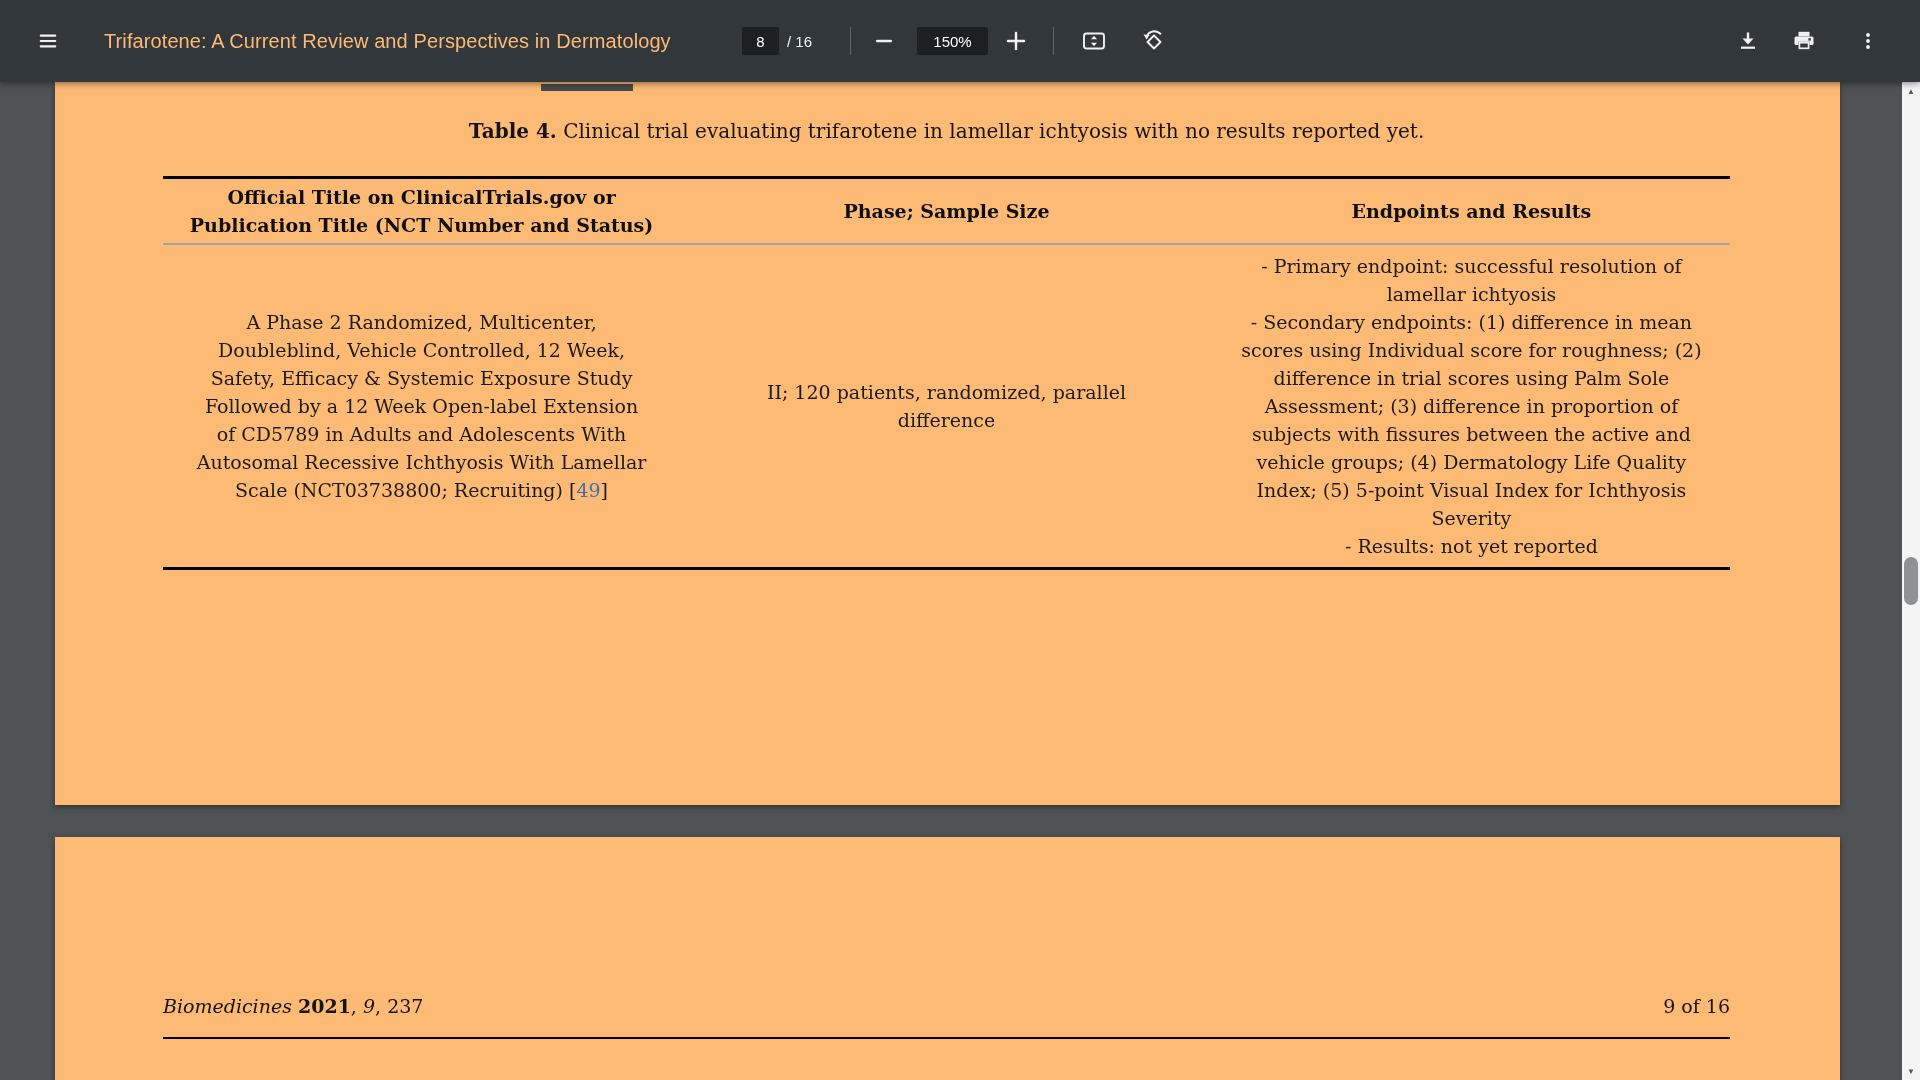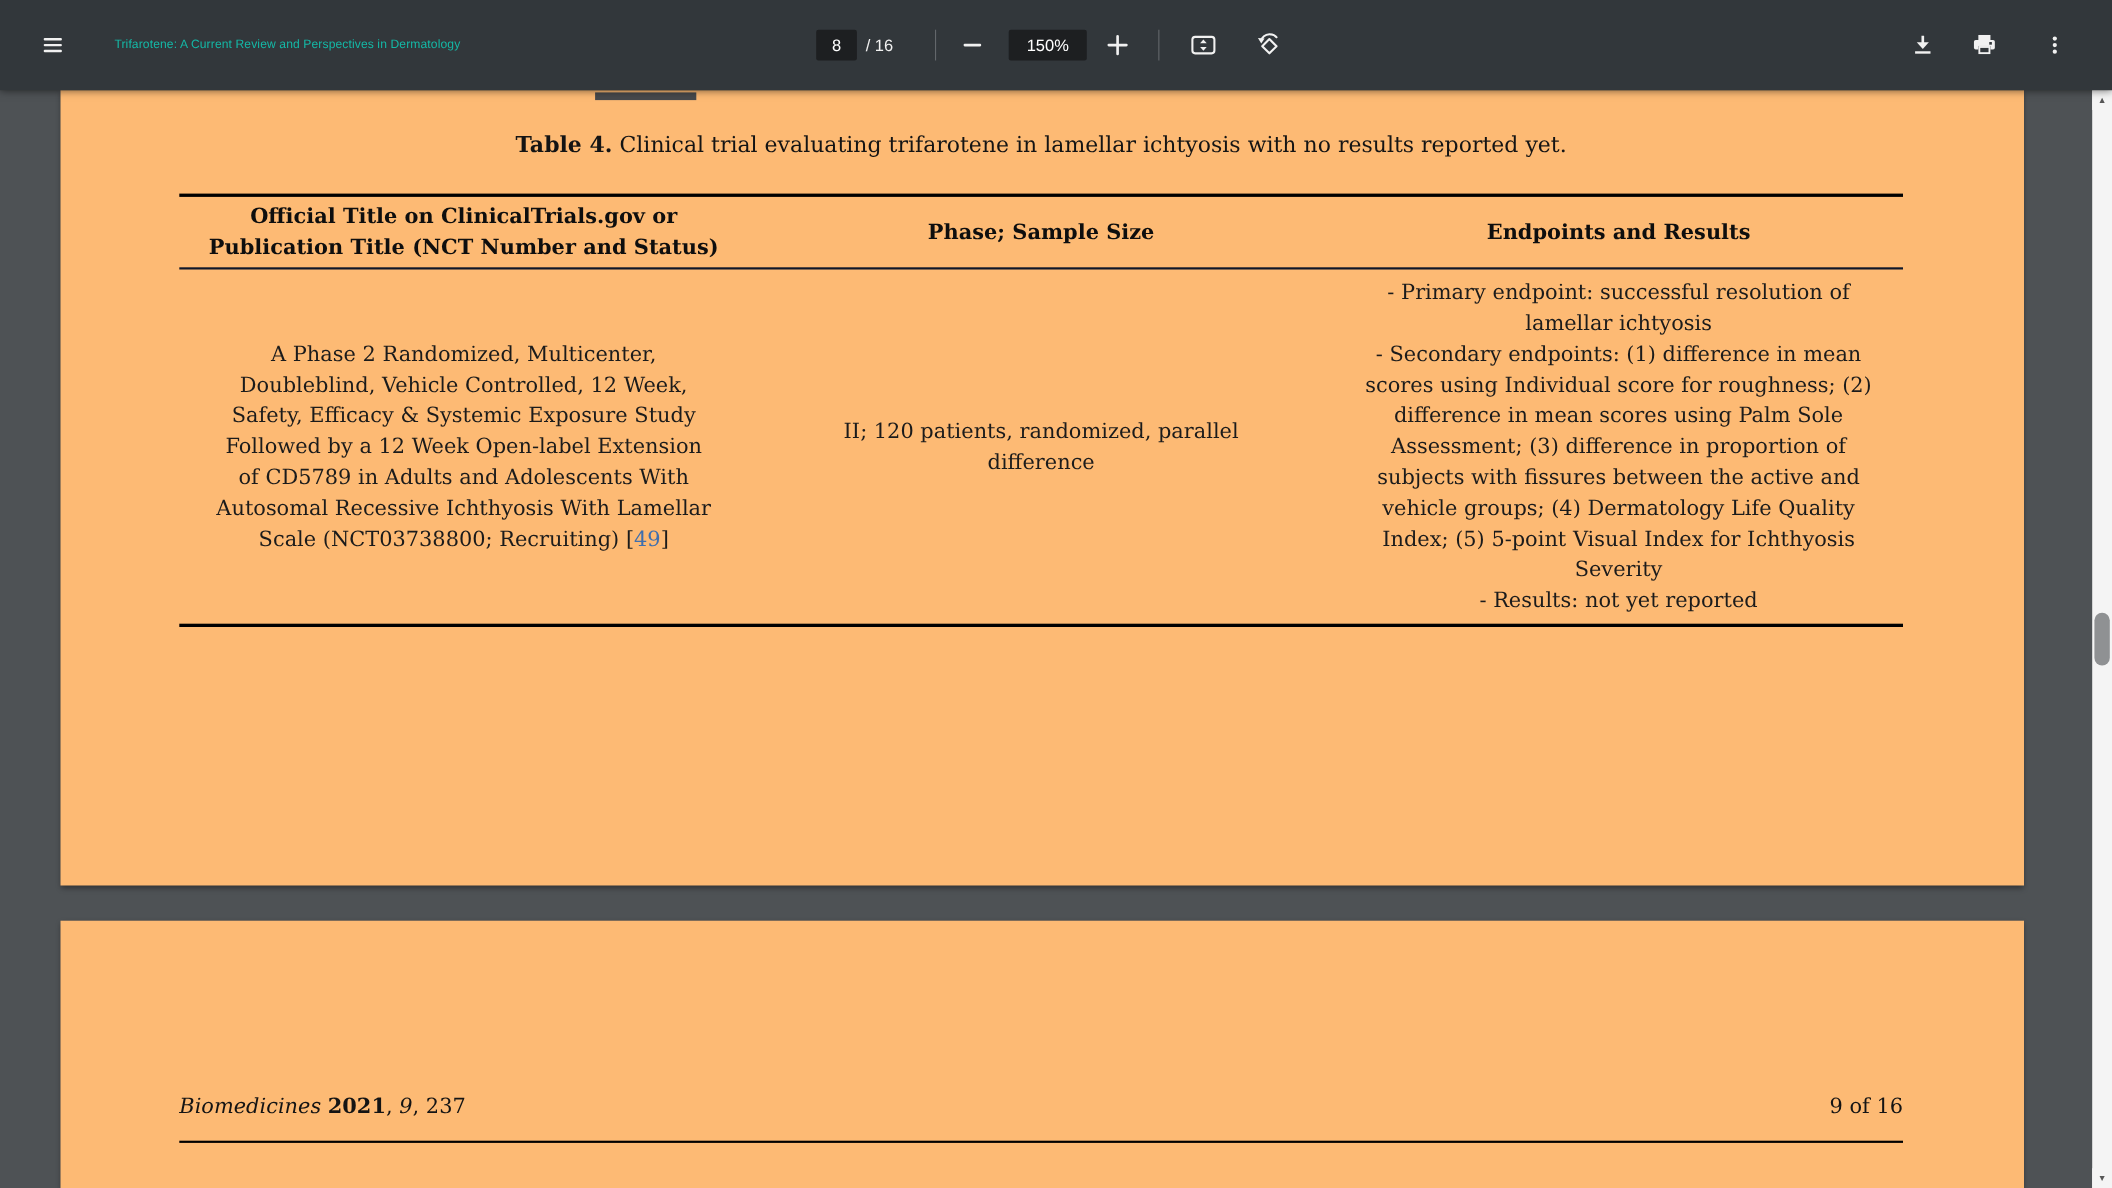--- a/index.html
+++ b/index.html
@@ -7,21 +7,21 @@
   body { background:#4e5255; font-family:"Liberation Sans", sans-serif; }
   .stage { position:absolute; top:0; left:0; width:1920px; height:1080px; }
 
   
   .toolbar { position:absolute; top:0; left:0; width:1920px; height:82px;
              background:#32373b; box-shadow:0 1px 7px rgba(0,0,0,.5); z-index:30; }
   .tb-btn { position:absolute; width:24px; height:24px; top:29px; border:none; background:transparent;
             padding:0; cursor:pointer; display:flex; align-items:center; justify-content:center; }
   .tb-btn svg { display:block; }
   .doc-title { position:absolute; left:104px; top:0; height:82px; display:flex; align-items:center;
-               color:#14b8a6; font-size:11px; font-weight:500; letter-spacing:.1px; }
+               color:#fdba74; font-size:20px; font-weight:500; letter-spacing:.1px; }
   .page-input { position:absolute; left:742px; top:27px; width:37px; height:28px; background:#1d1f21;
                 border:none; border-radius:2px; color:#fff; font-size:15px; text-align:center;
                 font-family:"Liberation Sans", sans-serif; }
   .page-total { position:absolute; left:787px; top:0; height:82px; display:flex; align-items:center;
                 color:#f1f1f1; font-size:15px; }
   .tb-sep { position:absolute; top:27px; width:1px; height:28px; background:#63676b; }
   .zoom-box { position:absolute; left:917px; top:27px; width:71px; height:28px; background:#1d1f21;
               border-radius:2px; color:#fff; font-size:15px; display:flex; align-items:center;
               justify-content:center; }
 
@@ -38,21 +38,21 @@
   .page1 { top:82px; height:723px; }
   .page2 { top:837px; height:243px; }
   .remnant { position:absolute; left:486px; top:2px; width:92px; height:7px; background:#47494c; }
 
   .caption { position:absolute; top:37px; left:108px; width:1567px; text-align:center;
              font-size:20px; color:#141414; }
   .caption b { font-weight:700; }
 
   .dtable { position:absolute; top:94px; left:108px; width:1567px; }
   .t-topline { height:3px; background:#000; }
-  .t-headrow { display:flex; border-bottom:2px solid #0f172a; height:66px; }
+  .t-headrow { display:flex; border-bottom:2px solid #a3a3a3; height:66px; }
   .t-bodyrow { display:flex; border-bottom:3px solid #000; height:325px; }
   .c1 { width:33%; } .c2 { width:34%; } .c3 { width:33%; }
   .cell { display:flex; flex-direction:column; align-items:center; justify-content:center;
           text-align:center; font-size:19px; }
   .headcell { font-weight:700; color:#0e0e0e; }
   .tl { line-height:28px; white-space:nowrap; }
   .linkline { line-height:28px; white-space:nowrap; }
   .cite-link { color:#3f6fae; text-decoration:none; cursor:pointer; }
 
   
@@ -197,21 +197,21 @@
         </div>
         <div class="cell c2">
             <div class="tl">II; 120 patients, randomized, parallel</div>
             <div class="tl">difference</div>
           </div>
         <div class="cell c3">
             <div class="tl">- Primary endpoint: successful resolution of</div>
             <div class="tl">lamellar ichtyosis</div>
             <div class="tl">- Secondary endpoints: (1) difference in mean</div>
             <div class="tl">scores using Individual score for roughness; (2)</div>
-            <div class="tl">difference in mean scores using Palm Sole</div>
+            <div class="tl">difference in trial scores using Palm Sole</div>
             <div class="tl">Assessment; (3) difference in proportion of</div>
             <div class="tl">subjects with fissures between the active and</div>
             <div class="tl">vehicle groups; (4) Dermatology Life Quality</div>
             <div class="tl">Index; (5) 5-point Visual Index for Ichthyosis</div>
             <div class="tl">Severity</div>
             <div class="tl">- Results: not yet reported</div>
           </div>
       </div>
     </div>
   </div>

